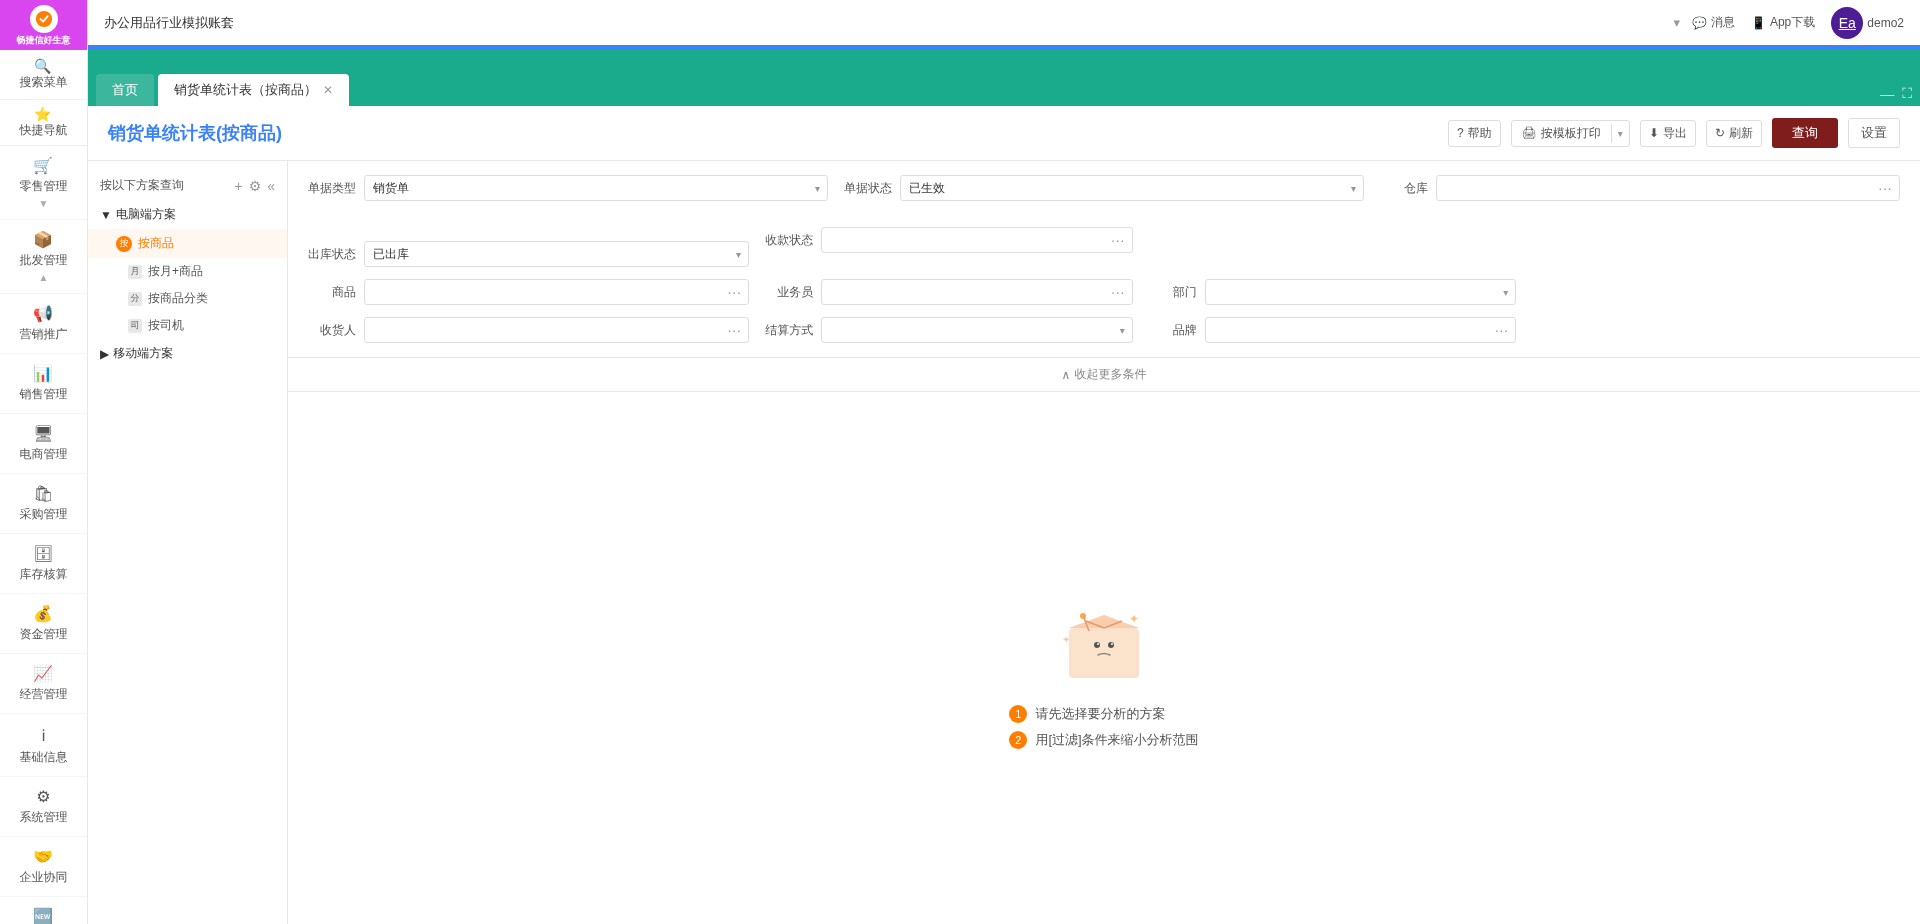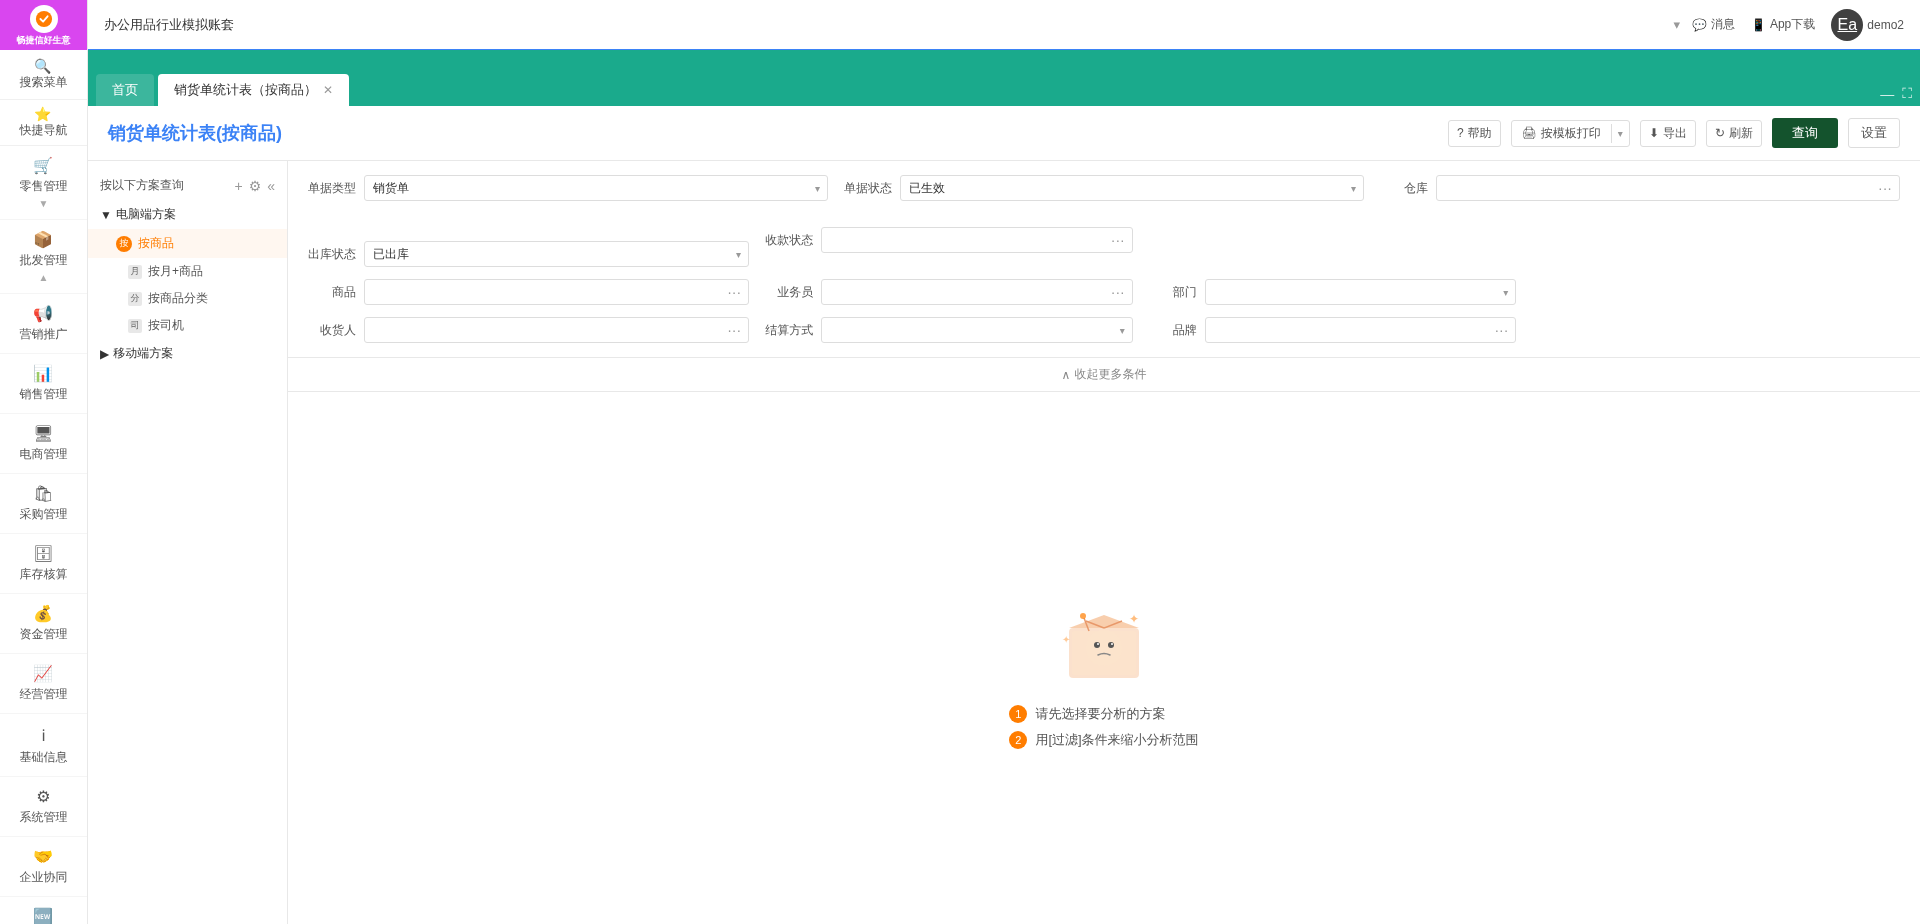--- a/index.html
+++ b/index.html
@@ -80,21 +80,21 @@
       flex: 1;
       display: flex;
       flex-direction: column;
       overflow: hidden;
     }
 
     
     .topbar {
       height: 50px;
       background: #fff;
-      border-bottom: 1px solid #3b82f6;
+      border-bottom: 5px solid #3b82f6;
       display: flex;
       align-items: center;
       padding: 0 16px;
       gap: 12px;
       flex-shrink: 0;
     }
     .topbar-title {
       color: #333;
       font-size: 13px;
       flex: 1;
@@ -109,26 +109,26 @@
       align-items: center;
       gap: 4px;
       color: #555;
       font-size: 12px;
       cursor: pointer;
     }
     .user-avatar {
       width: 32px;
       height: 32px;
       border-radius: 50%;
-      background: #404040;
+      background: #4c1d95;
       display: flex;
       align-items: center;
       justify-content: center;
       color: #fff;
-      font-size: 16px;
+      font-size: 14px;
       text-decoration: underline;
     }
 
     
     .tabs-bar {
       height: 56px;
       background: #1aaa8c;
       display: flex;
       align-items: flex-end;
       padding: 0 8px;
@@ -189,21 +189,21 @@
       gap: 4px;
       color: #555;
       font-size: 12px;
       cursor: pointer;
       padding: 4px 8px;
       border: 1px solid #ddd;
       border-radius: 3px;
       background: #fff;
     }
     .btn-primary {
-      background: #14532d;
+      background: #7f1d1d;
       color: #fff;
       border: none;
       padding: 6px 20px;
       border-radius: 3px;
       font-size: 13px;
       cursor: pointer;
     }
     .btn-settings {
       background: #fff;
       color: #555;

